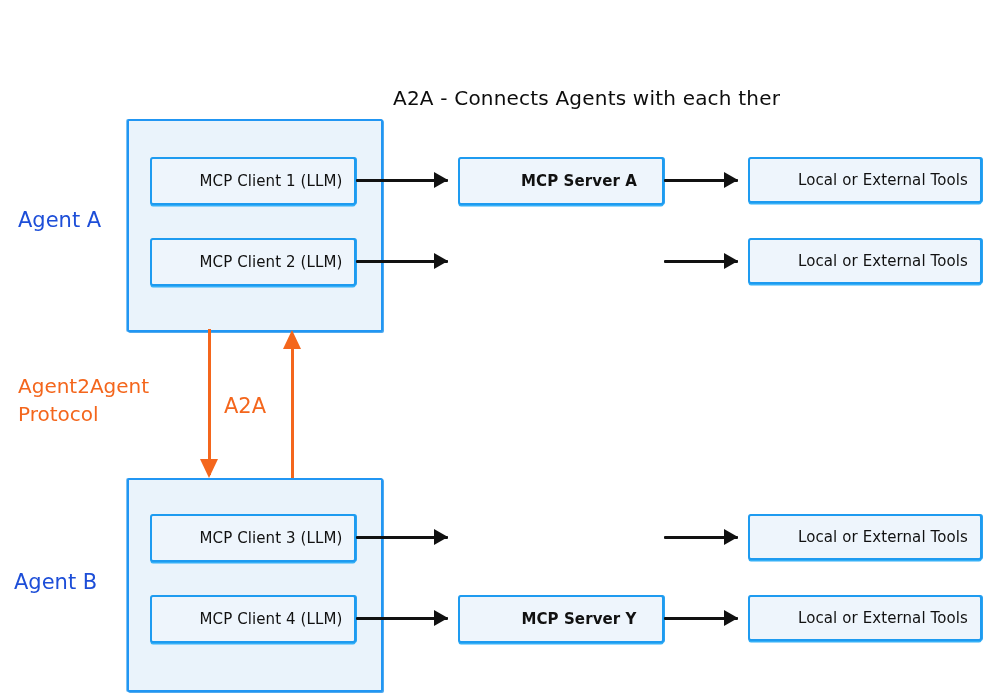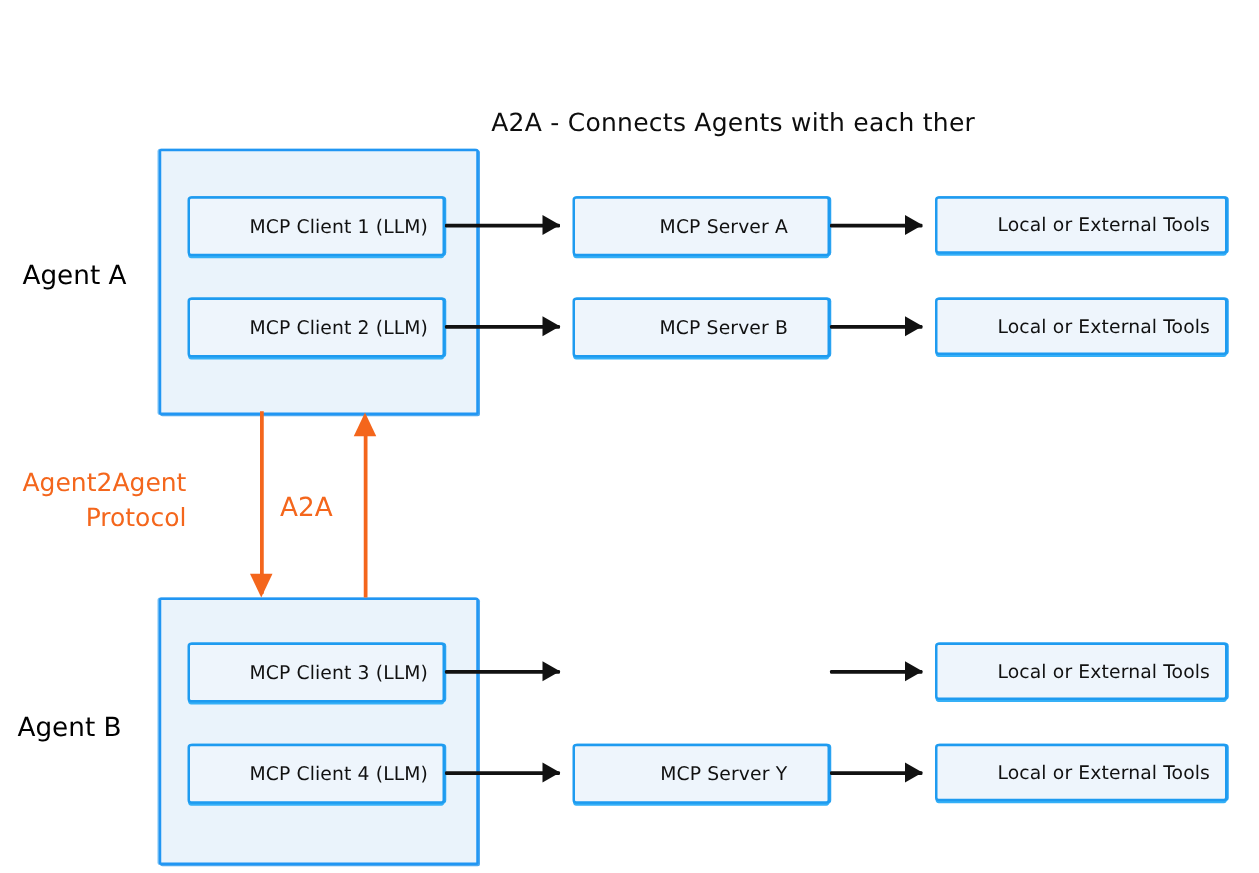--- a/index.html
+++ b/index.html
@@ -39,21 +39,21 @@
     box-shadow: 1px 1px 0 0 #4fa9ef, -1px 0 0 0 #7bc2f5;
   }
   #agent-a-box { left: 127px; top: 119px; width: 252px; height: 209px; }
   #agent-b-box { left: 127px; top: 478px; width: 252px; height: 210px; }
 
   
   .agent-label {
     position: absolute;
     font-family: "DejaVu Sans", sans-serif;
     font-size: 21px;
-    color: #000000;
+    color: #1d4ed8;
     white-space: nowrap;
   }
   #agent-a-label { left: 18px; top: 208px; }
   #agent-b-label { left: 14px; top: 570px; text-align: center; }
 
   
   .node {
     position: absolute;
     background: #eef5fc;
     border: 2px solid #1e9bf0;
@@ -66,21 +66,21 @@
     padding-left: 36px;
   }
   .node span {
     font-family: "DejaVu Sans", sans-serif;
     font-size: 15px;
     color: #111111;
     white-space: nowrap;
     letter-spacing: 0.1px;
   }
   .client-node { left: 150px; width: 206px; height: 48px; }
-  .server-node { left: 458px; width: 206px; height: 48px; }
+  .server-node { left: 458px; width: 206px; height: 48px; font-weight: bold; }
   .tools-node  { left: 748px; width: 234px; height: 46px; }
 
   
   .row1 { top: 157px; }
   .row2 { top: 238px; }
   .row3 { top: 514px; }
   .row4 { top: 595px; }
 
   
   .arrow-h {
@@ -145,21 +145,20 @@
     font-family: "DejaVu Sans", sans-serif;
     color: #f4661c;
     white-space: nowrap;
   }
   #a2a-inline-label { left: 224px; top: 394px; font-size: 21px; }
   #protocol-label {
     left: 18px; top: 372px;
     font-size: 20px;
     line-height: 28px;
     white-space: pre-line;
-    text-align: right;
   }
 </style>
 </head>
 <body>
 
 <div id="canvas">
 
   <div class="note" id="note-a2a">A2A - Connects Agents with each ther</div>
 
   <div class="agent-label" id="agent-a-label">Agent A</div>
@@ -168,23 +167,20 @@
 
   <div class="node client-node row1">
     <span>MCP Client 1 (LLM)</span>
   </div>
   <div class="node client-node row2">
     <span>MCP Client 2 (LLM)</span>
   </div>
 
   <div class="node server-node row1">
     <span>MCP Server A</span>
-  </div>
-  <div class="node server-node row2">
-    <span>MCP Server B</span>
   </div>
 
   <div class="node tools-node row1">
     <span>Local or External Tools</span>
   </div>
   <div class="node tools-node row2">
     <span>Local or External Tools</span>
   </div>
 
   <div class="agent-label" id="agent-b-label">Agent B</div>

